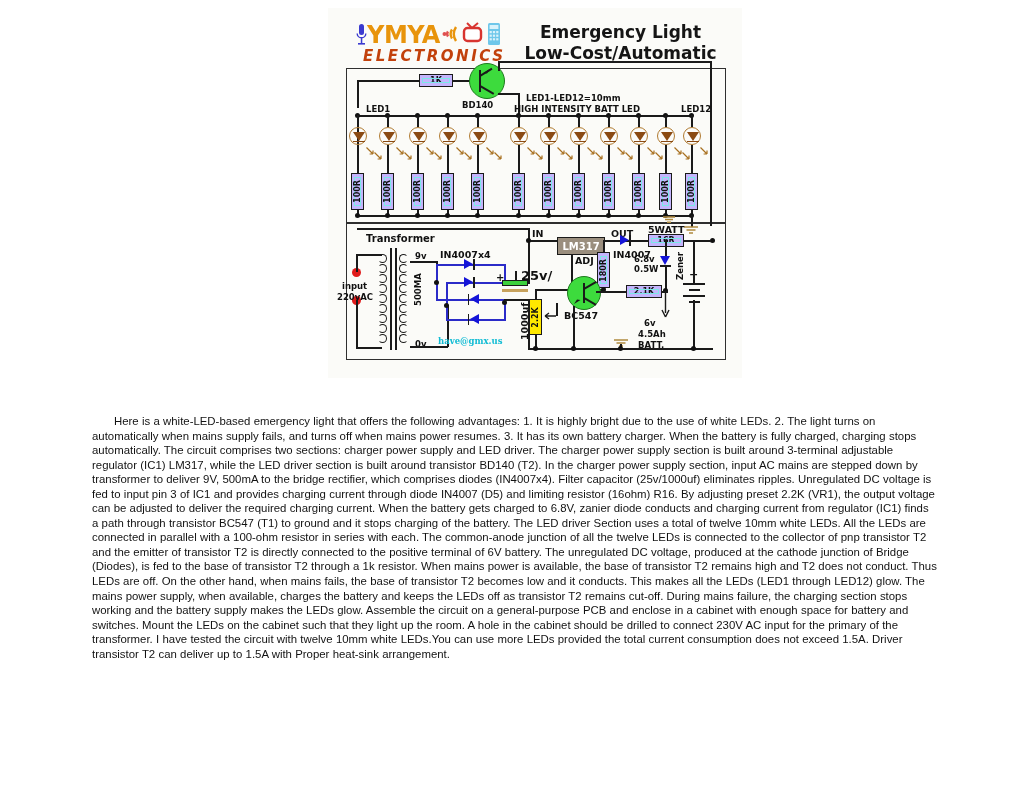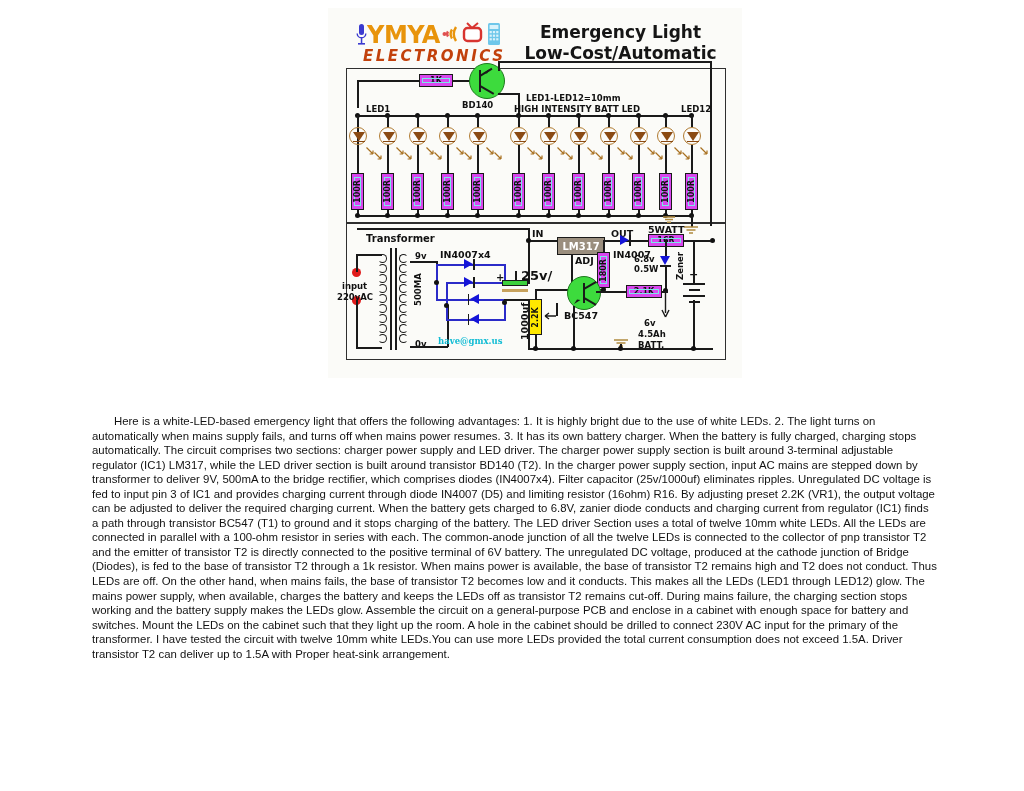--- a/index.html
+++ b/index.html
@@ -114,21 +114,21 @@
     line-height: 10px;
   }
   .lbl.vert {
     transform: rotate(-90deg);
     transform-origin: left top;
   }
 
   
   .res {
     position: absolute;
-    background: #d946ef;
+    background: #c4b5fd;
     border: 1.3px solid #1a1a1a;
     box-sizing: border-box;
     display: flex;
     align-items: center;
     justify-content: center;
     font-family: "DejaVu Sans", sans-serif;
     font-weight: bold;
     font-size: 8px;
     color: #111;
   }

